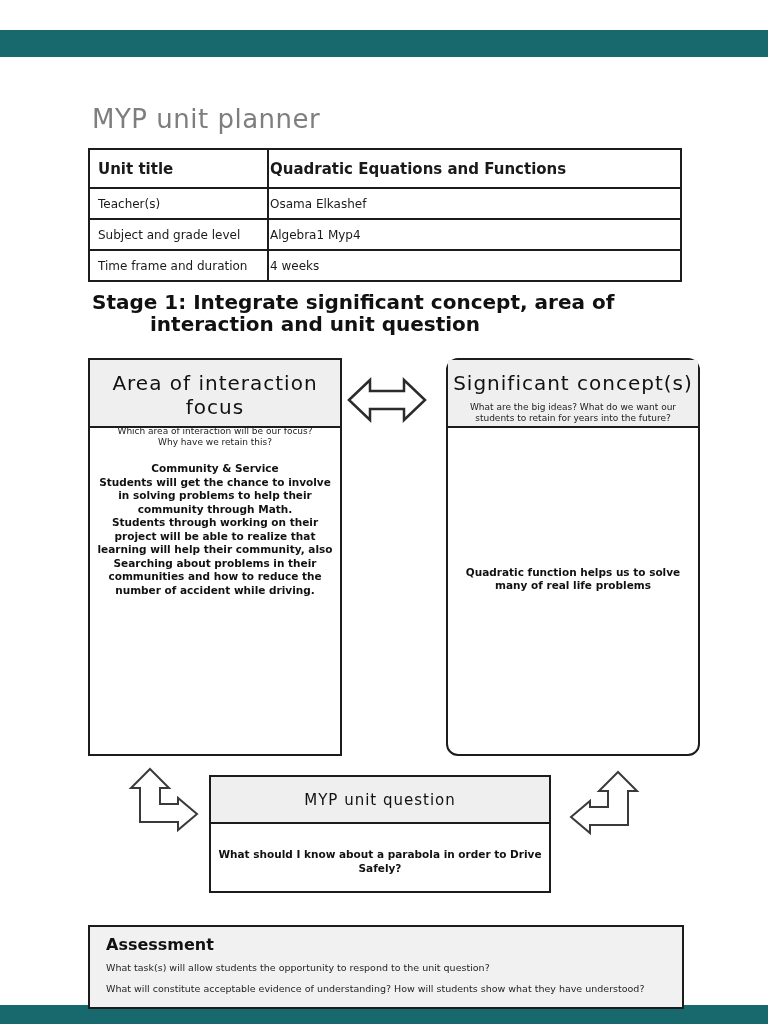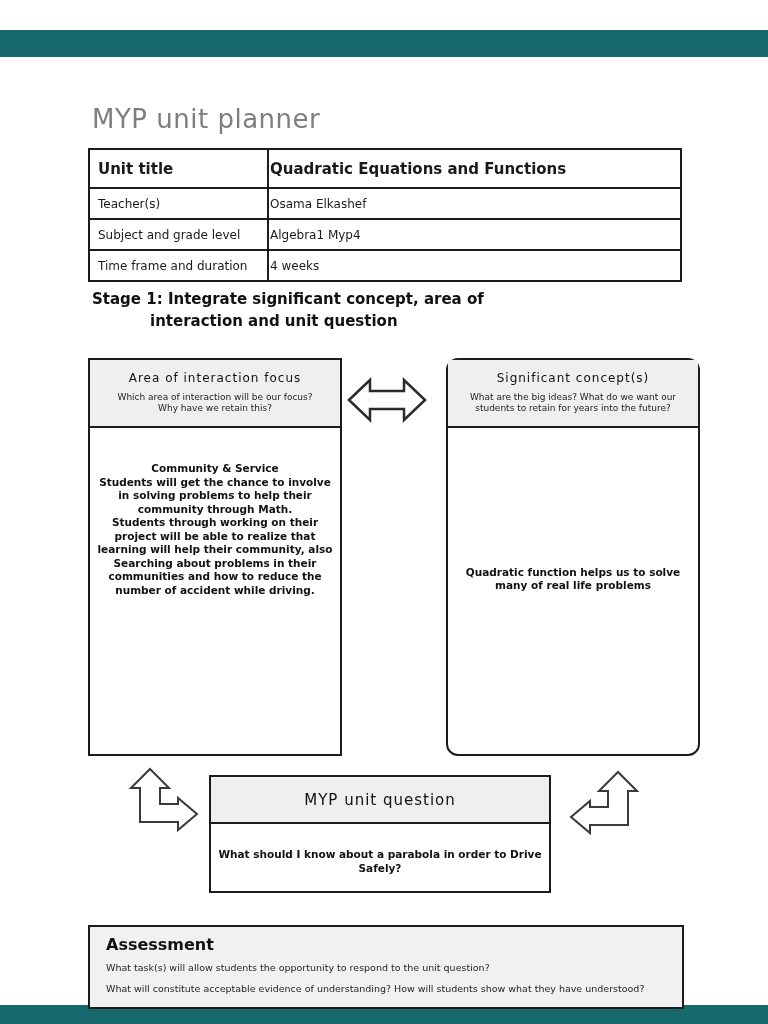--- a/index.html
+++ b/index.html
@@ -13,27 +13,27 @@
 
   .page-title { position:absolute; left:92px; top:104px; font-size:26px; color:#7e7e7e; letter-spacing:0.5px; }
 
   table.unit-table { position:absolute; left:88px; top:148px; width:594px; border-collapse:collapse; table-layout:fixed; }
   table.unit-table td { border:2px solid #1c1c1c; background:#fff; vertical-align:middle; }
   td.col-label { width:168px; padding-left:8px; font-size:12px;border-radius:11px; }
   td.col-value { font-size:12px; }
   tr.hdr td { font-size:15px; font-weight:bold; height:35px; }
   tr.reg td { height:27px; }
 
-  .stage-line { position:absolute; font-size:15px; font-weight:bold; color:#111; white-space:nowrap; }
+  .stage-line { position:absolute; font-size:20px; font-weight:bold; color:#111; white-space:nowrap; }
   .stage-line1 { left:92px; top:290px; }
   .stage-line2 { left:150px; top:312px; }
 
   .panel { position:absolute; box-sizing:border-box; border:2px solid #1c1c1c; background:#fff; }
   .panel-header { box-sizing:border-box; background:#efefef; border-bottom:2px solid #1c1c1c; text-align:center; }
-  .panel-title { font-size:12px; letter-spacing:1px; padding-top:11px; color:#111; }
+  .panel-title { font-size:20px; letter-spacing:1px; padding-top:11px; color:#111; }
   .panel-sub { font-size:9px; line-height:11px; margin-top:7px; color:#222; }
 
   .side-panel { top:358px; width:254px; height:398px; }
   .side-panel .panel-header { height:68px; }
   .left-panel { left:88px; }
   .right-panel { left:446px;border-radius:12px; }
 
   .bold-par { font-weight:bold; font-size:10.5px; line-height:13.5px; text-align:center; color:#111; }
   .area-body .bold-par { margin:0 auto; width:246px; }
   .p1 { padding-top:34px; }

